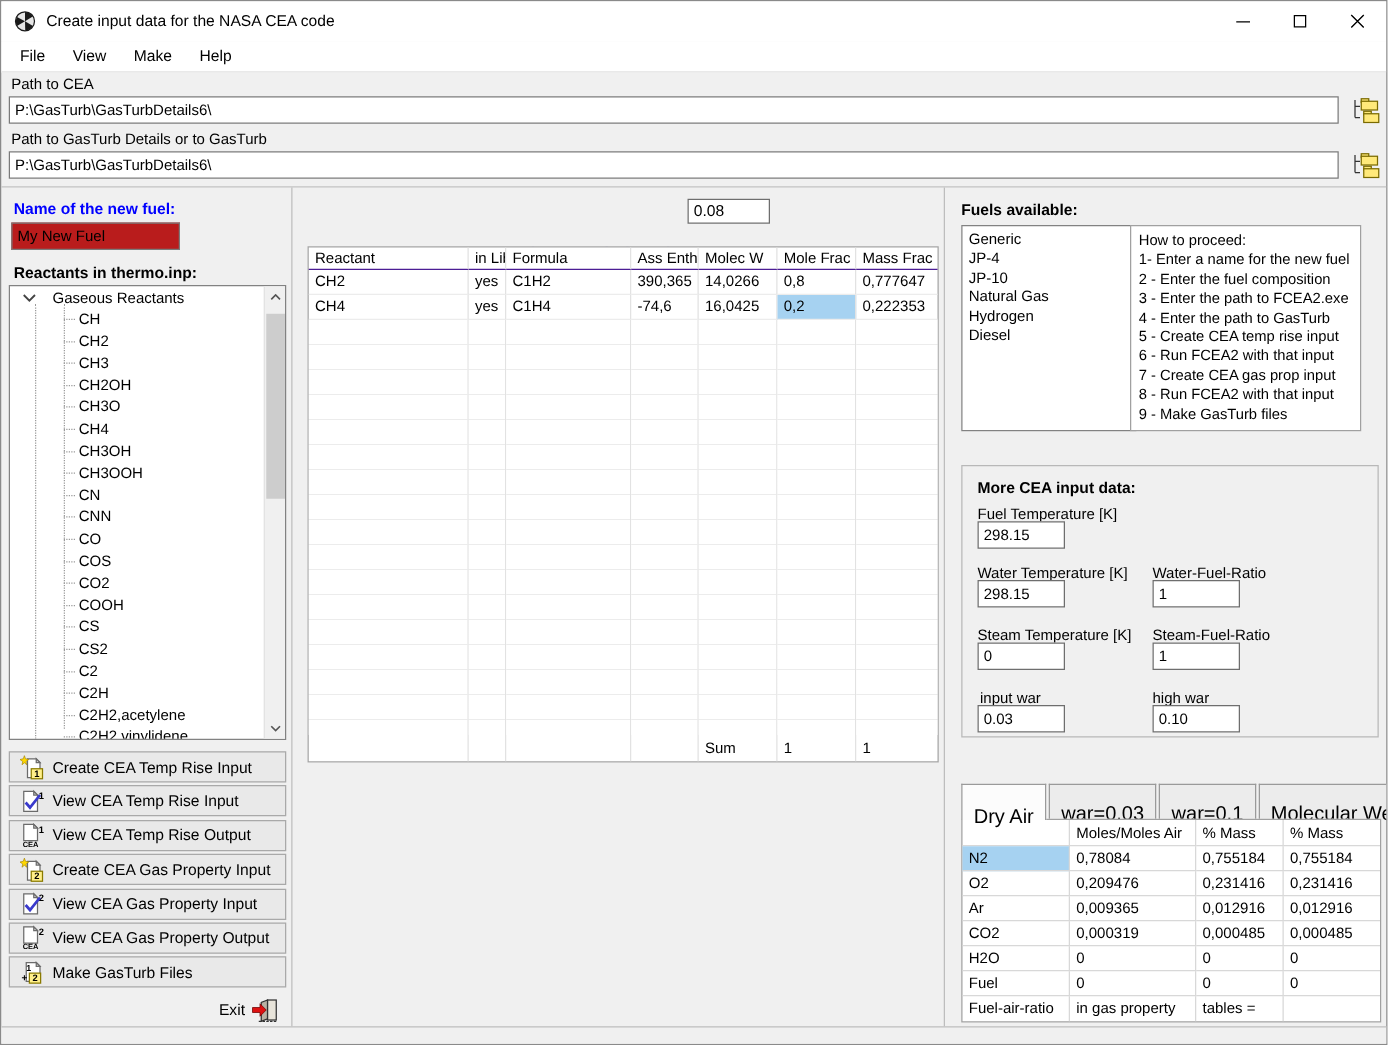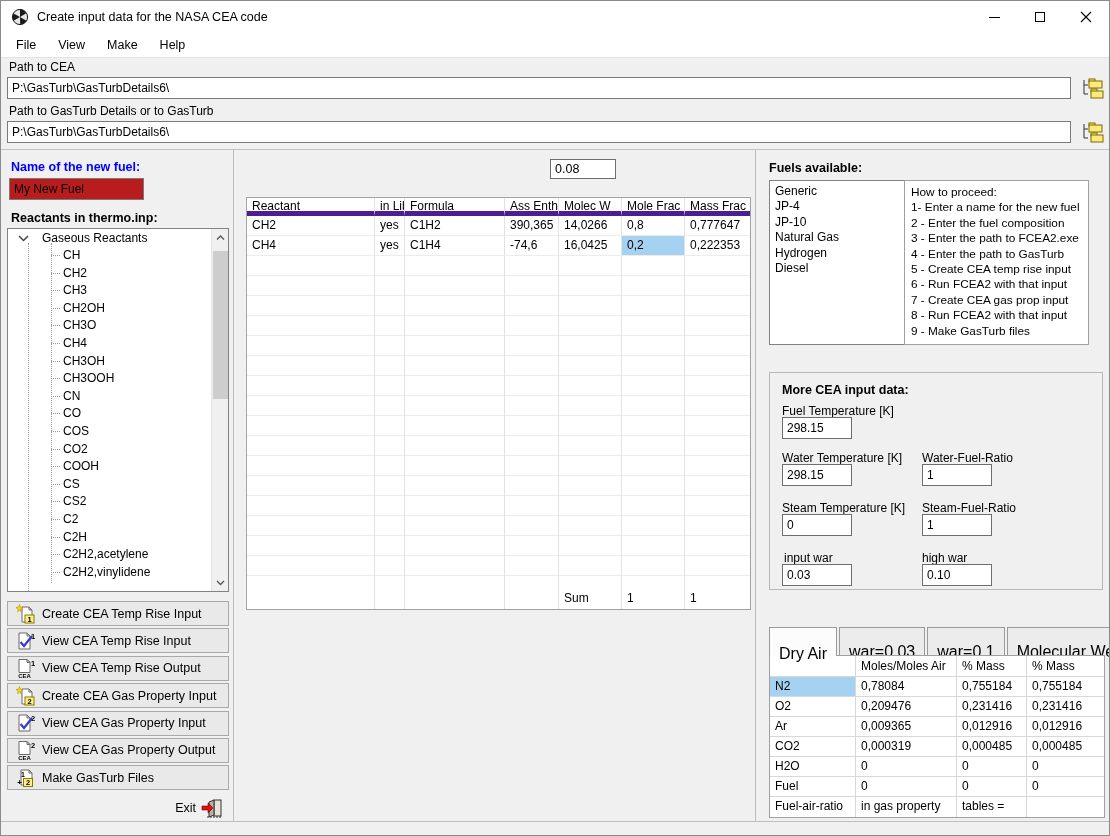--- a/index.html
+++ b/index.html
@@ -53,21 +53,21 @@
   .lbtn svg { flex:0 0 auto; }
   .exit-row { position:absolute; left:6px; top:645px; width:222px; height:25px; display:flex; align-items:center; justify-content:flex-end; gap:5px; padding-right:6px; cursor:pointer; }
   .exit-row .exit-label { font-size:12.5px; }
   
   .maxfar-label { position:absolute; left:0; top:8px; width:310px; text-align:right;margin-top:37px; }
   .maxfar-input { position:absolute; left:316px; top:9px; width:66px; height:20px; border:1px solid #6e6e6e; background:#fff; font-size:12.5px; padding:0 4px; }
   .ctable { position:absolute; left:12px; top:47px; width:505px; border:1px solid #a3a3a3; background:#fff;
             display:grid; grid-template-columns:128px 30px 100px 54px 63px 63px 65px;
             grid-auto-rows:min-content; }
   .hwrap, .dwrap, .fwrap, .swrap { display:contents; }
-  .hcell { height:18px; line-height:17px; padding:0 5px; border-bottom:5px solid #4c1d95; border-right:1px solid #e2e2e2; white-space:nowrap; overflow:hidden; }
+  .hcell { height:18px; line-height:17px; padding:0 5px; border-bottom:1px solid #4c1d95; border-right:1px solid #e2e2e2; white-space:nowrap; overflow:hidden; }
   .hwrap .hcell:last-child { border-right:none; }
   .dcell { height:20px; line-height:19px; padding:0 5px; border-bottom:1px solid #ececec; border-right:1px solid #e2e2e2; white-space:nowrap; overflow:hidden; }
   .dwrap .dcell:nth-child(7n) { border-right:none; }
   .selcell { background:#a6d2f1; }
   .fillcell { height:332px; border-right:1px solid #e2e2e2;
               background:repeating-linear-gradient(to bottom, #fff 0 19px, #ececec 19px 20px); }
   .fwrap .fillcell:last-child { border-right:none; }
   .scell { height:21px; line-height:20px; padding:0 5px; border-right:1px solid #e2e2e2; white-space:nowrap; overflow:hidden; }
   .swrap .scell:last-child { border-right:none; }
   
@@ -171,20 +171,21 @@
 
         <div class="tree-item">CH</div>
             <div class="tree-item">CH2</div>
             <div class="tree-item">CH3</div>
             <div class="tree-item">CH2OH</div>
             <div class="tree-item">CH3O</div>
             <div class="tree-item">CH4</div>
             <div class="tree-item">CH3OH</div>
             <div class="tree-item">CH3OOH</div>
             <div class="tree-item">CN</div>
+            <div class="tree-item">CNN</div>
             <div class="tree-item">CO</div>
             <div class="tree-item">COS</div>
             <div class="tree-item">CO2</div>
             <div class="tree-item">COOH</div>
             <div class="tree-item">CS</div>
             <div class="tree-item">CS2</div>
             <div class="tree-item">C2</div>
             <div class="tree-item">C2H</div>
             <div class="tree-item">C2H2,acetylene</div>
             <div class="tree-item">C2H2,vinylidene</div>

